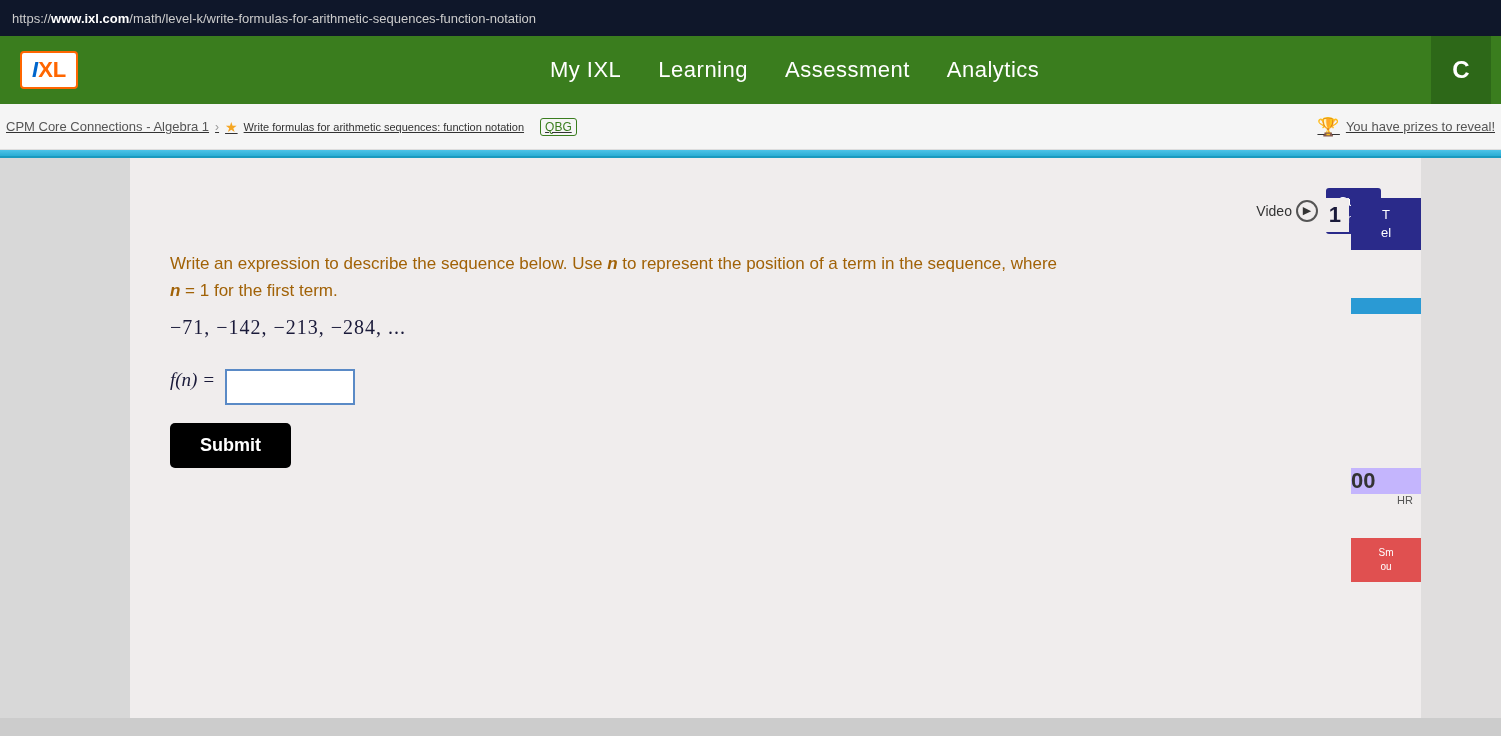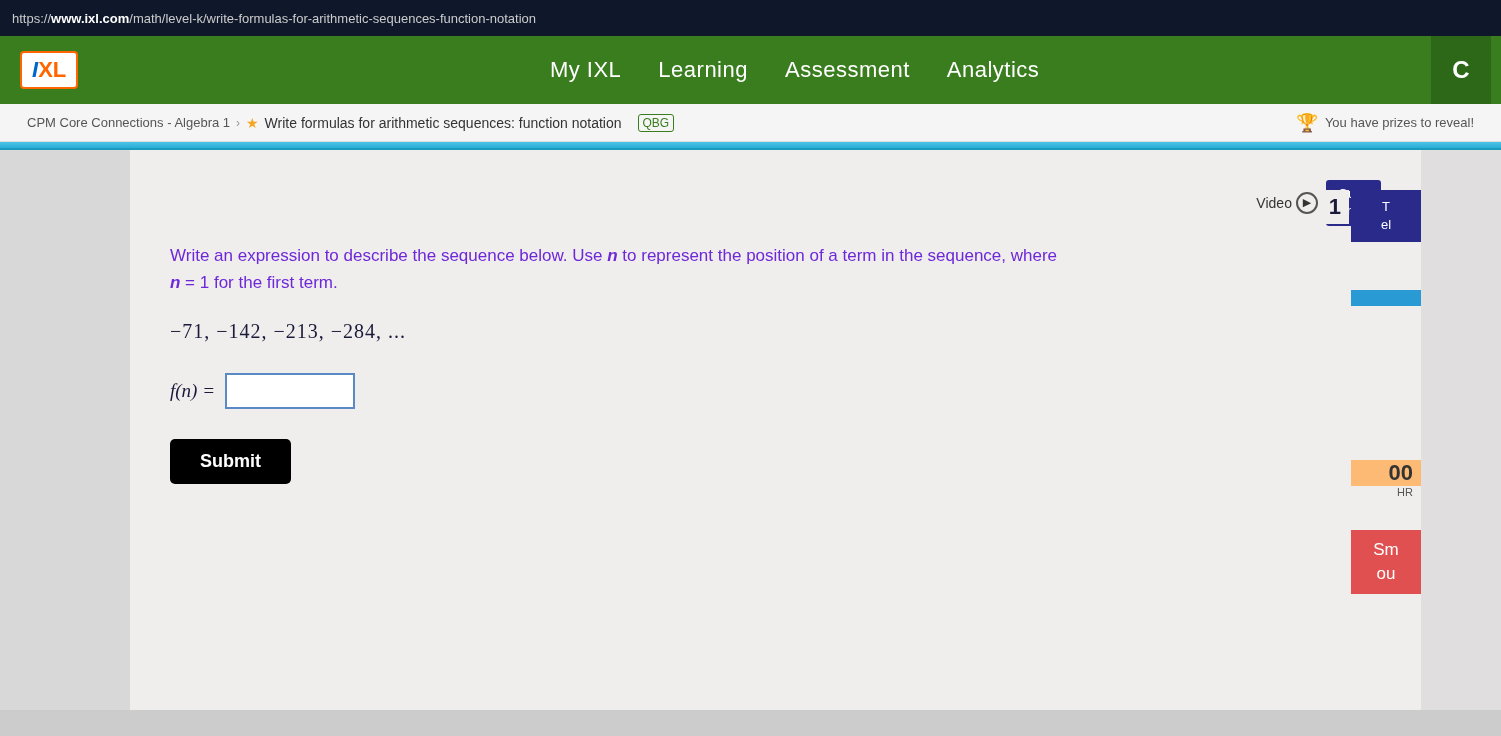--- a/index.html
+++ b/index.html
@@ -72,45 +72,46 @@
     .nav-right-letter {
       color: #fff;
       font-size: 24px;
       font-weight: bold;
     }
 
     
     .breadcrumb-bar {
       background: #f5f5f5;
       border-bottom: 1px solid #ddd;
-      padding: 8px 27px;
+      padding: 8px 6px;
       display: flex;
       align-items: center;
       font-size: 13px;
       color: #333;
-      height: 38px;
+      height: 46px;
+      text-decoration: underline;
     }
     .breadcrumb-link {
       color: #555;
       text-decoration: none;
       font-size: 13px;
     }
     .breadcrumb-sep {
       margin: 0 6px;
       color: #999;
       font-size: 12px;
     }
     .breadcrumb-star {
       color: #f5a623;
       margin-right: 6px;
       font-size: 14px;
     }
     .breadcrumb-current {
       color: #333;
-      font-size: 14px;
+      font-size: 11px;
     }
     .breadcrumb-qbg {
       color: #3a7d1e;
       font-size: 12px;
       margin-left: 16px;
       border: 1px solid #3a7d1e;
       padding: 1px 4px;
       border-radius: 3px;
     }
     .breadcrumb-prize {
@@ -201,45 +202,45 @@
       border: none;
       cursor: pointer;
       border-radius: 3px;
       text-align: center;
       line-height: 1.3;
     }
 
     
     .question-text {
       font-size: 17px;
-      color: #6d28d9;
+      color: #a16207;
       line-height: 1.6;
-      margin-bottom: 24px;
+      margin-bottom: 12px;
       max-width: 900px;
     }
     .question-text em {
       font-style: italic;
       font-weight: bold;
     }
 
     
     .sequence-display {
       font-size: 20px;
       color: #1a1a3a;
       margin-bottom: 30px;
       font-family: 'Times New Roman', Times, serif;
       letter-spacing: 1px;
     }
 
     
     .answer-row {
       display: flex;
-      align-items: center;
+      align-items: flex-start;
       gap: 10px;
-      margin-bottom: 30px;
+      margin-bottom: 18px;
       font-size: 19px;
       font-family: 'Times New Roman', Times, serif;
     }
     .fn-label {
       color: #1a1a3a;
       font-style: italic;
     }
     .answer-input {
       border: 2px solid #5a8ac6;
       width: 130px;
@@ -289,43 +290,42 @@
     }
     .right-panel-3 {
       position: absolute;
       right: 0;
       top: 310px;
       display: flex;
       flex-direction: column;
       align-items: flex-end;
     }
     .timer-display {
-      background: #fdba74;
-      text-align: right;
+      background: #c4b5fd;
       padding-right: 8px;
       font-size: 22px;
       font-weight: bold;
       color: #333;
       width: 70px;
     }
     .timer-label {
       font-size: 11px;
       color: #555;
       text-align: right;
       padding-right: 8px;
       width: 70px;
     }
     .right-panel-4 {
       position: absolute;
       right: 0;
       top: 380px;
       width: 70px;
       background: #e05050;
       color: #fff;
-      font-size: 17px;
+      font-size: 10px;
       padding: 8px 6px;
       text-align: center;
       line-height: 1.4;
     }
     .score-badge {
       position: absolute;
       right: 72px;
       top: 40px;
       background: #f0eded;
       color: #1a1a3a;

